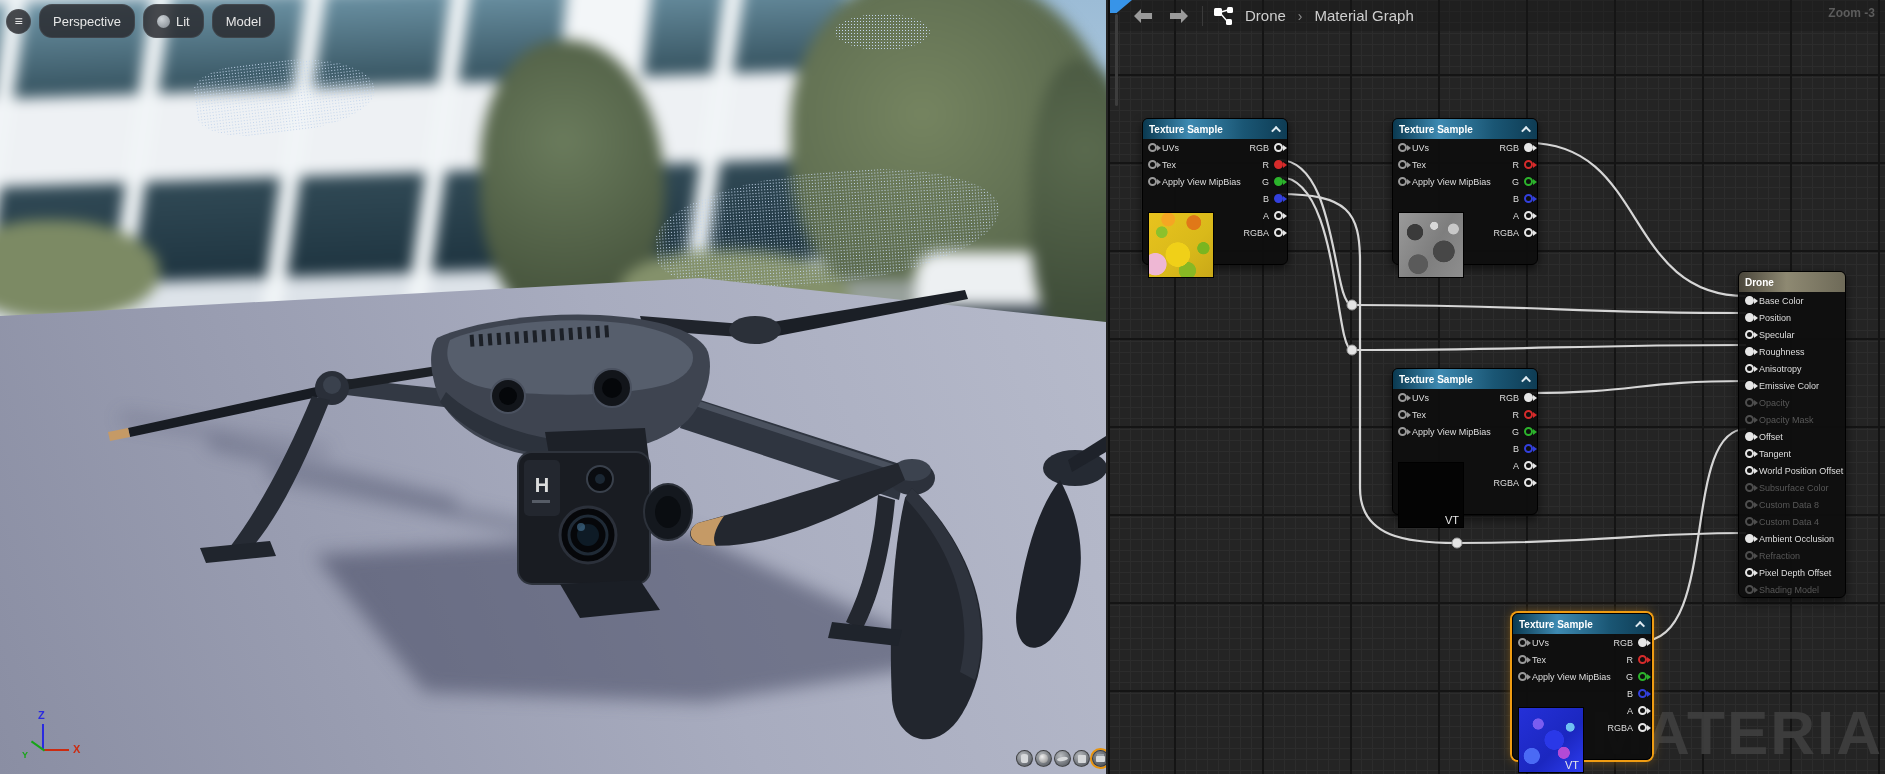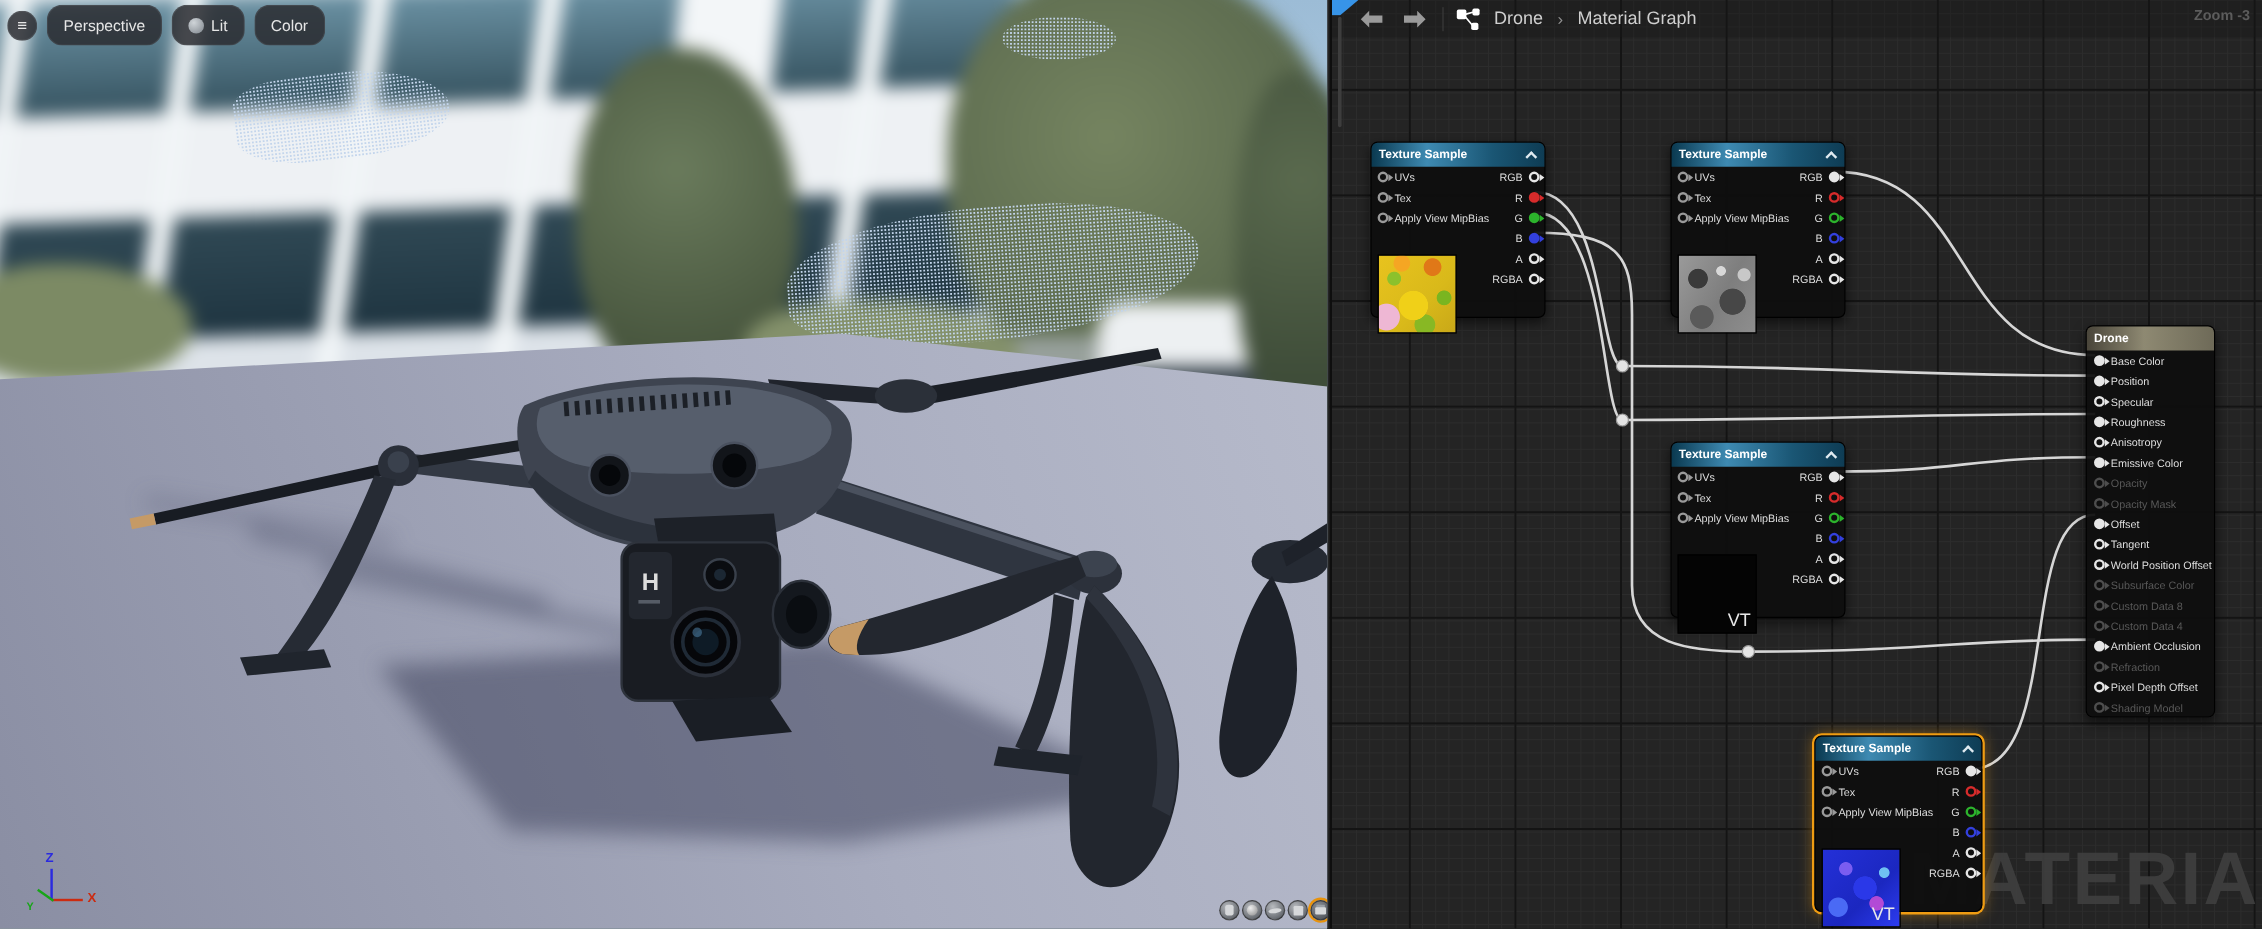--- a/index.html
+++ b/index.html
@@ -101,21 +101,21 @@
   .ocol{position:absolute;top:0;right:4px;}
   .orow{display:flex;align-items:center;justify-content:flex-end;gap:5px;height:17px;}
   .olab{font-size:9px;color:#dedede;}
   .pin{position:relative;width:9px;height:9px;border:2px solid var(--pc,#9a9a9a);border-radius:50%;flex:0 0 auto;}
   .pin::after{content:"";position:absolute;left:7px;top:0px;border-left:4px solid var(--pc,#9a9a9a);
               border-top:3px solid transparent;border-bottom:3px solid transparent;}
   .pin.con{background:var(--pc);}
   .pw{--pc:#e6e6e6;} .pr{--pc:#d62b2b;} .pg{--pc:#2cb32c;} .pb{--pc:#3340dd;} .pdim{--pc:#4e4e4e;}
   .pin.in{--pc:#9a9a9a;}
   .tex{position:absolute;left:5px;top:73px;width:66px;height:66px;border:1px solid #000;}
-  .vt{position:absolute;right:4px;bottom:1px;color:#e8e8e8;font-size:15px;margin-left:12px;}
+  .vt{position:absolute;right:4px;bottom:1px;color:#e8e8e8;font-size:11px;margin-left:12px;}
   .tex0{background:
      radial-gradient(circle at 20% 30%,#8cc12c 0 8%,transparent 9%),
      radial-gradient(circle at 70% 15%,#e07818 0 10%,transparent 11%),
      radial-gradient(circle at 85% 55%,#7ab520 0 9%,transparent 10%),
      radial-gradient(circle at 10% 80%,#eeb7d4 0 14%,transparent 15%),
      radial-gradient(circle at 45% 65%,#f0d018 0 22%,transparent 23%),
      radial-gradient(circle at 60% 90%,#88b824 0 12%,transparent 13%),
      radial-gradient(circle at 30% 10%,#f5a623 0 9%,transparent 10%),
      linear-gradient(135deg,#e8c31e,#d9b91a 60%,#c9a818);}
   .tex1{background:
@@ -269,21 +269,21 @@
         <span>≡</span>
       </div>
       <div class="pill">
         <span>Perspective</span>
       </div>
       <div class="pill">
         <span class="litdot"></span>
         <span>Lit</span>
       </div>
       <div class="pill">
-        <span>Color</span>
+        <span>Model</span>
       </div>
     </div>
 
     <div class="gizmo">
       <div class="gz-z"></div>
         <div class="gz-x"></div>
         <div class="gz-y"></div>
       <span class="gz-lz">Z</span>
       <span class="gz-lx">X</span>
       <span class="gz-ly">Y</span>

